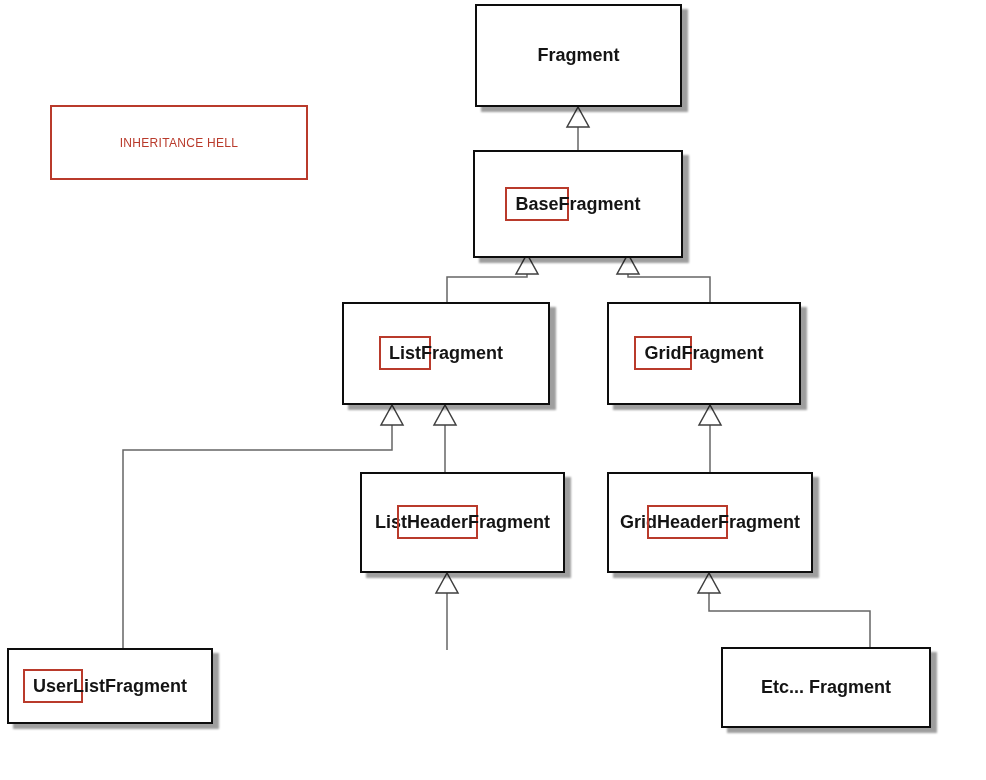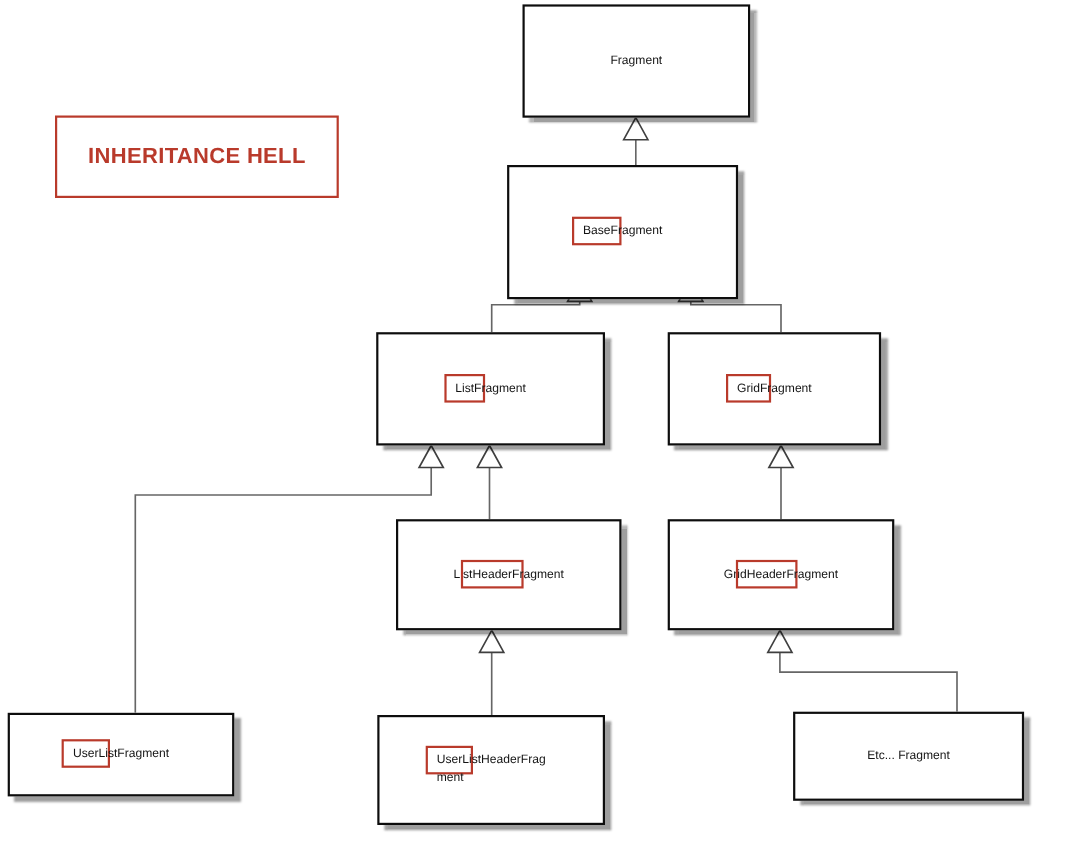--- a/index.html
+++ b/index.html
@@ -14,45 +14,45 @@
   .node{
     position:absolute;
     box-sizing:border-box;
     background:#ffffff;
     border:2px solid #0d0d0d;
     box-shadow:6px 5px 2px rgba(0,0,0,0.38);
     display:flex;align-items:center;justify-content:center;
     z-index:2;
   }
   .node .label{
-    font-weight:normal;
-    font-size:11px;
+    font-weight:bold;
+    font-size:18px;
     line-height:1.45;
     color:#141414;
-    text-align:left;
+    text-align:right;
     white-space:nowrap;
   }
   .node .label.wrap{white-space:normal;}
   .redbox{
     border:2px solid var(--red);
     padding:5px 8px;
     margin:0 -10px;
   }
   .hell{
     position:absolute;
     box-sizing:border-box;
     border:2px solid var(--red);
     background:#ffffff;
     display:flex;align-items:center;justify-content:center;
     z-index:2;
   }
   .hell-text{
     color:var(--red);
-    font-weight:bold;
-    font-size:20px;
+    font-weight:normal;
+    font-size:12px;
     letter-spacing:0.3px;
   }
 </style>
 </head>
 <body>
 
 <div id="canvas">
 
   <svg id="edge-layer" width="986" height="780" viewBox="0 0 986 780">
     <g stroke="#666666" stroke-width="1.5" fill="none">
@@ -78,21 +78,21 @@
   </svg>
 
   <div class="hell" style="left:50px;top:105px;width:258px;height:75px">
     <div class="hell-text">INHERITANCE HELL</div>
   </div>
 
   <div class="node" style="left:475px;top:4px;width:207px;height:103px">
     <div class="label"><span>Fragment</span></div>
   </div>
 
-  <div class="node" style="left:461px;top:150px;width:210px;height:122px">
+  <div class="node" style="left:473px;top:150px;width:210px;height:108px">
     <div class="label"><span class="redbox">Base</span><span>Fragment</span></div>
   </div>
 
   <div class="node" style="left:342px;top:302px;width:208px;height:103px">
     <div class="label"><span class="redbox">List</span><span>Fragment</span></div>
   </div>
 
   <div class="node" style="left:607px;top:302px;width:194px;height:103px">
     <div class="label"><span class="redbox">Grid</span><span>Fragment</span></div>
   </div>
@@ -102,21 +102,18 @@
   </div>
 
   <div class="node" style="left:607px;top:472px;width:206px;height:101px">
     <div class="label"><span>Grid</span><span class="redbox">Header</span><span>Fragment</span></div>
   </div>
 
   <div class="node" style="left:7px;top:648px;width:206px;height:76px">
     <div class="label"><span class="redbox">User</span><span>ListFragment</span></div>
   </div>
 
-  <div class="node" style="left:343px;top:650px;width:207px;height:100px">
-    <div class="label wrap"><span class="redbox">User</span><span>ListHeaderFrag</span><br><span>ment</span></div>
-  </div>
 
   <div class="node" style="left:721px;top:647px;width:210px;height:81px">
     <div class="label"><span>Etc... Fragment</span></div>
   </div>
 
 </div>
 
 </body></html>

